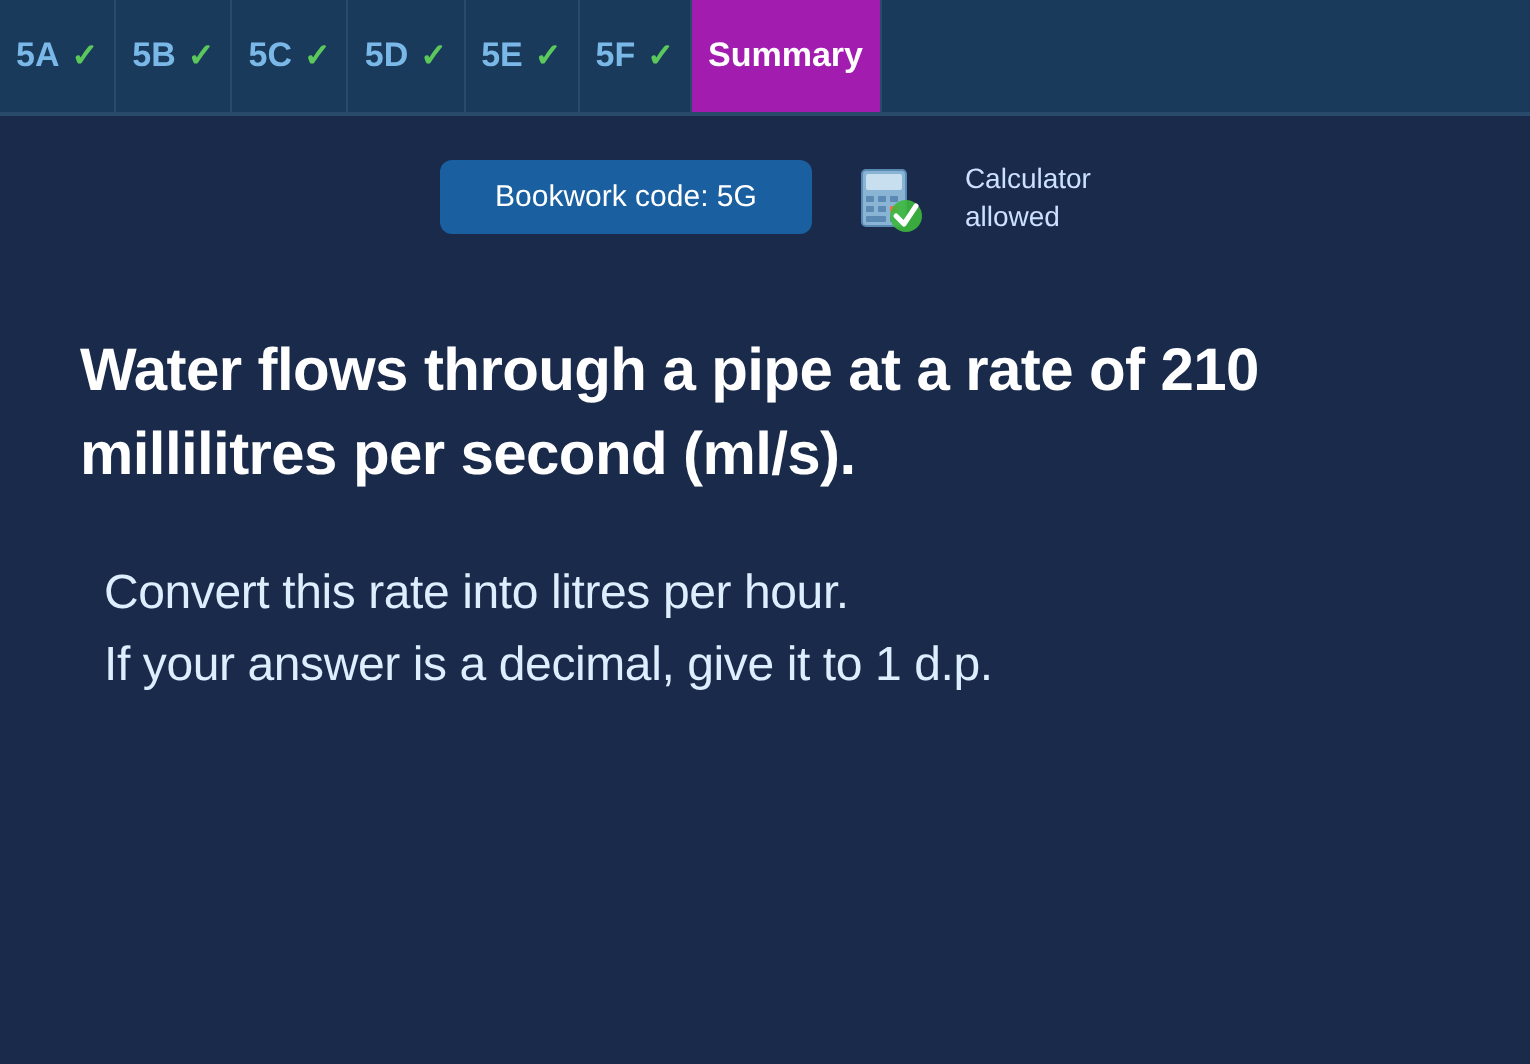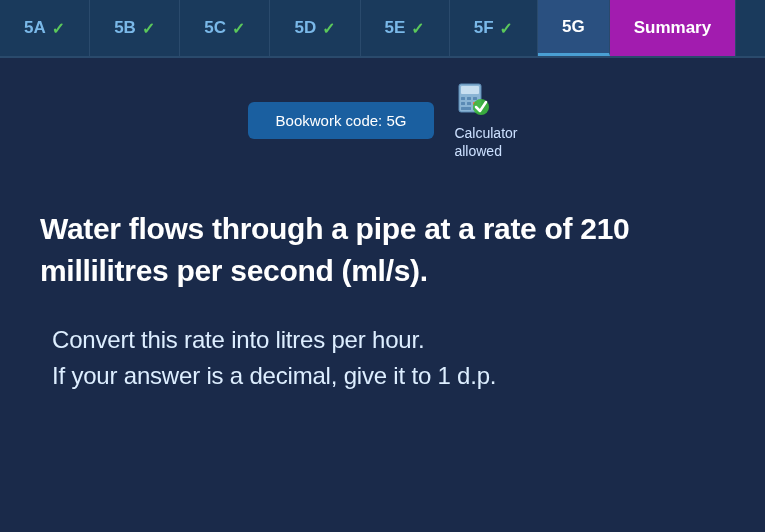--- a/index.html
+++ b/index.html
@@ -19,21 +19,21 @@
       align-items: stretch;
       height: 58px;
       background-color: #1a3a5c;
       border-bottom: 2px solid #2a4a6c;
     }
 
     .nav-tab {
       display: flex;
       align-items: center;
       justify-content: center;
-      padding: 0 24px;
+      padding: 0 8px;
       color: #7ab8e8;
       font-size: 17px;
       font-weight: bold;
       cursor: pointer;
       gap: 6px;
       border-right: 1px solid #2a4a6c;
     }
 
     .nav-tab .checkmark {
       color: #5bc85b;
@@ -65,25 +65,24 @@
       background-color: #1a5fa0;
       color: #ffffff;
       padding: 10px 28px;
       border-radius: 6px;
       font-size: 15px;
       font-weight: 500;
     }
 
     .calculator-allowed {
       display: flex;
-      align-items: flex-start;
-      gap: 8px;
+      align-items: flex-end;
+      gap: 20px;
       color: #ffffff;
       font-size: 14px;
-      flex-direction: column;
     }
 
     .calc-icon {
       width: 36px;
       height: 36px;
       position: relative;
       display: inline-block;
     }
 
     .calc-icon svg {
@@ -150,23 +149,20 @@
   <div class="nav-tab">
     <span>5E</span>
     <span class="checkmark">✓</span>
   </div>
 
   <div class="nav-tab">
     <span>5F</span>
     <span class="checkmark">✓</span>
   </div>
 
-  <div class="nav-tab active-current" style="background-color: #2a5080; color: #fff; border-bottom: 3px solid #4a9fd4;">
-    <span>5G</span>
-  </div>
 
   <div class="nav-tab summary">
     <span>Summary</span>
   </div>
 </div>
 
 <div class="bookwork-section">
   <div class="bookwork-badge">
     <span>Bookwork code: 5G</span>
   </div>

